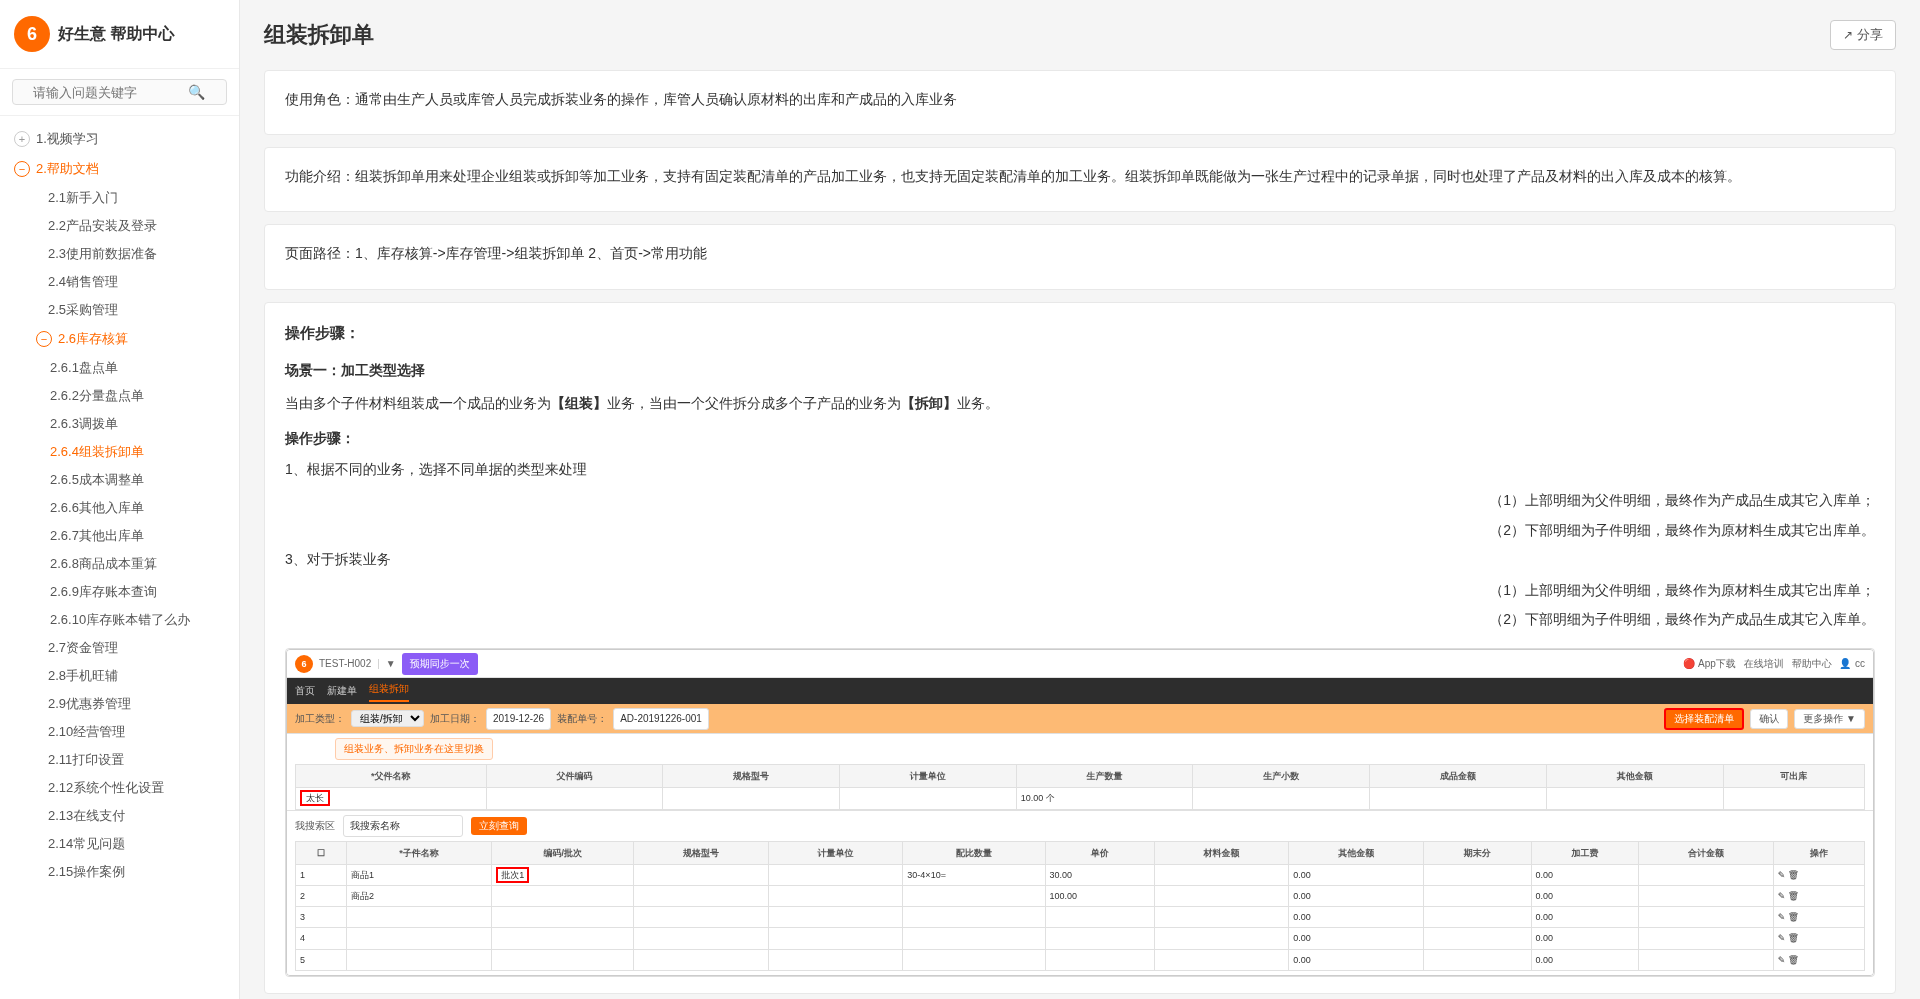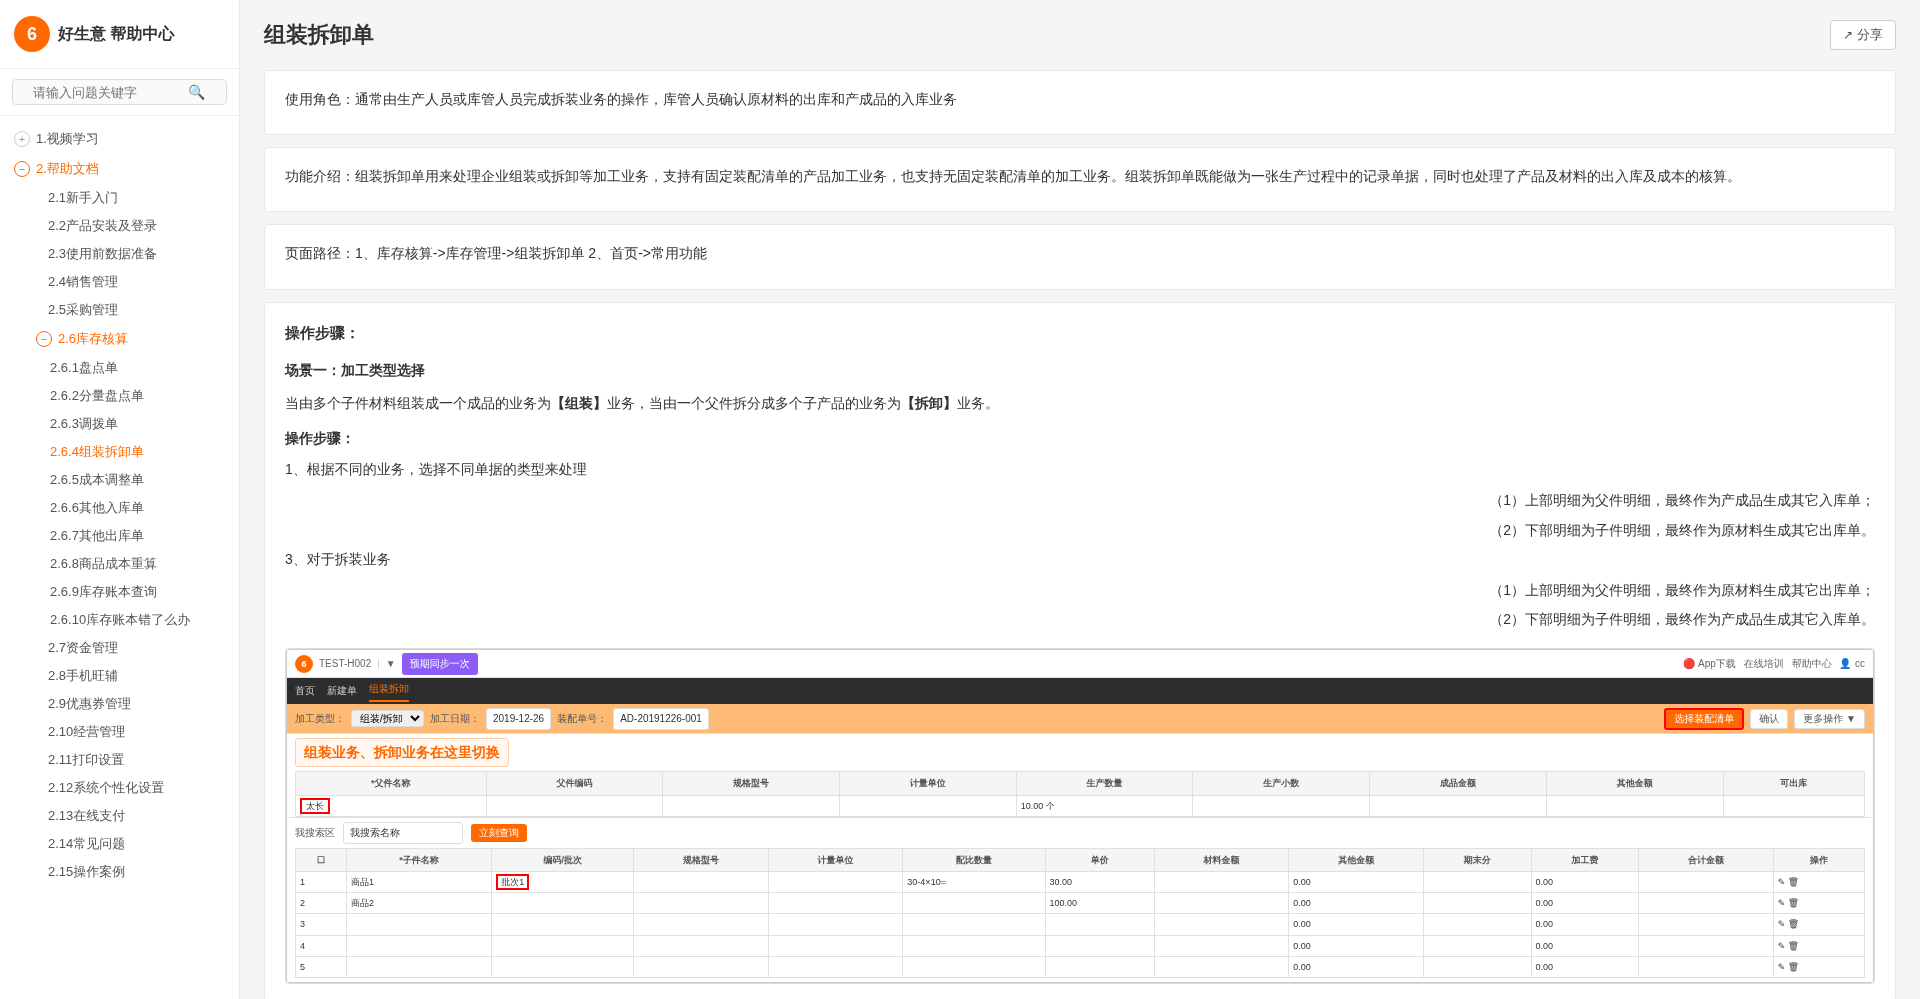--- a/index.html
+++ b/index.html
@@ -416,21 +416,21 @@
           <span style="font-size:10px;color:#555;">装配单号：</span>
           <span class="sim-field">AD-20191226-001</span>
           <span style="flex:1;"></span>
           <button class="sim-btn-orange sim-field-highlight">选择装配清单</button>
           <button class="sim-btn-white">确认</button>
           <button class="sim-btn-white">更多操作 ▼</button>
         </div>
 
         <div style="padding:4px 8px 0; background:#fff;">
           <div style="display:flex;align-items:center;margin-bottom:4px;">
-            <span style="font-size:14px;color:#ff6900;font-weight:bold;background:#fff7f0;border:1px solid #ffccaa;padding:1px 8px;border-radius:3px;">组装业务、拆卸业务在这里切换</span>
+            <span style="font-size:10px;color:#ff6900;font-weight:normal;background:#fff7f0;border:1px solid #ffccaa;padding:1px 8px;border-radius:3px;margin-left:40px;">组装业务、拆卸业务在这里切换</span>
           </div>
           <table class="sim-table">
             <thead>
               <tr>
                 <th>*父件名称</th>
                 <th>父件编码</th>
                 <th>规格型号</th>
                 <th>计量单位</th>
                 <th>生产数量</th>
                 <th>生产小数</th>

